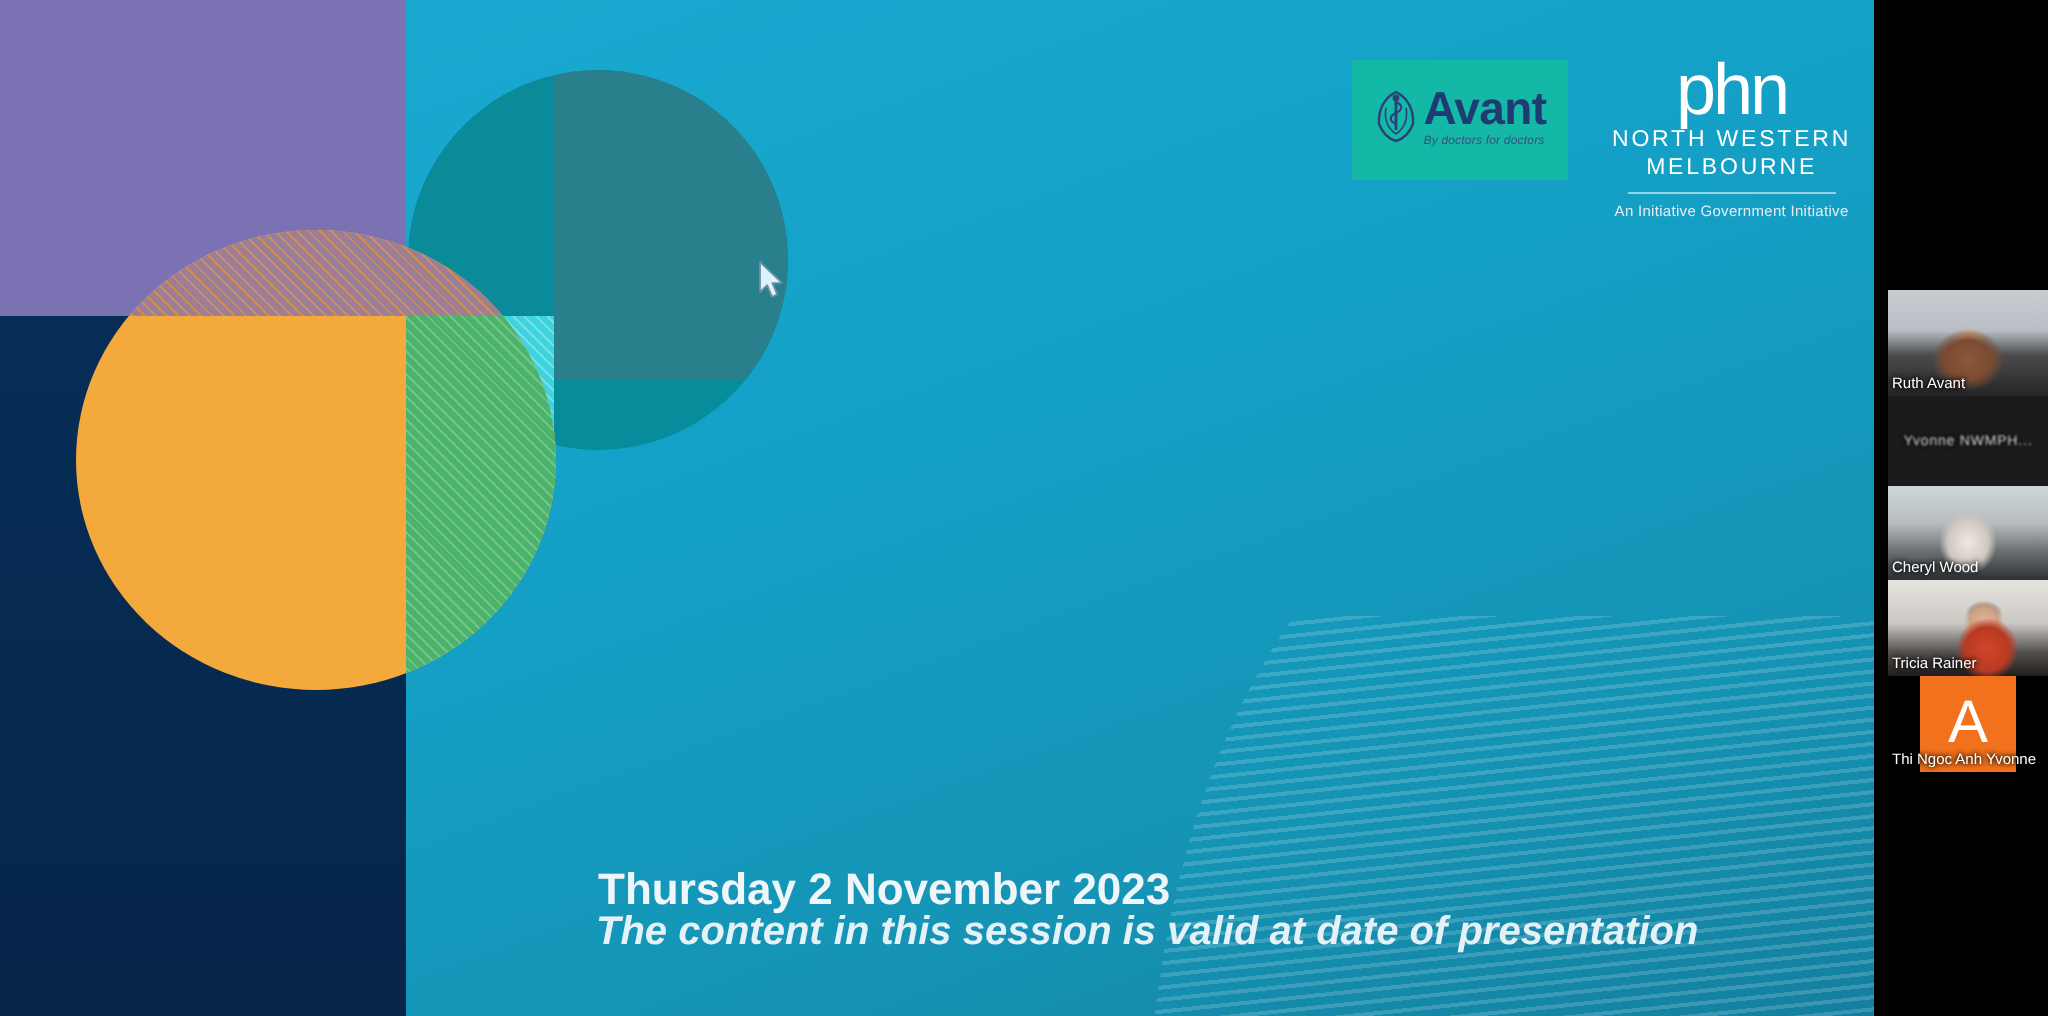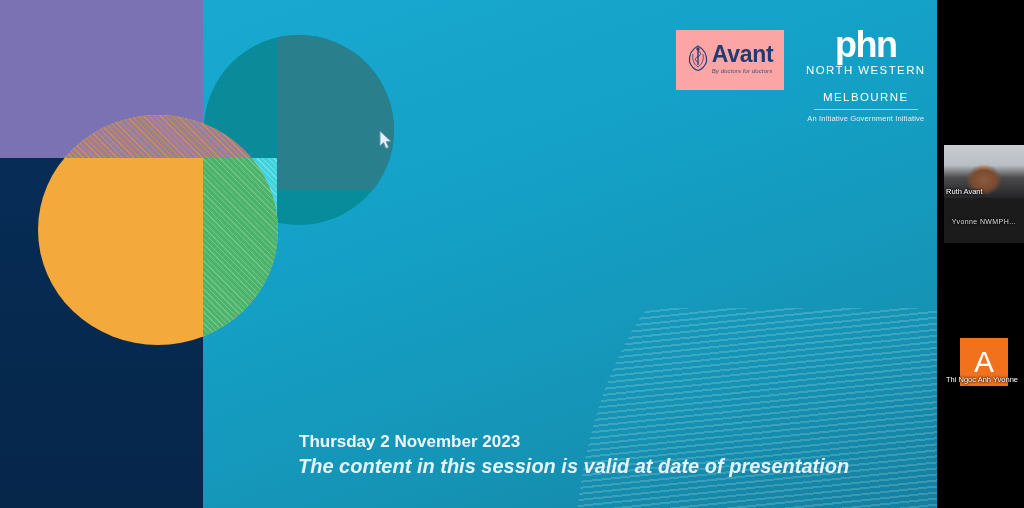--- a/index.html
+++ b/index.html
@@ -53,39 +53,39 @@
 
   
   .wave{position:absolute;right:0;bottom:0;width:360px;height:200px;overflow:hidden;}
   .wave-inner{position:absolute;left:0;bottom:-140px;width:480px;height:400px;border-radius:50% 50% 0 0 / 100% 100% 0 0;
               background-image:repeating-linear-gradient(180deg,rgba(255,255,255,.17) 0 2px,rgba(255,255,255,0) 2px 6px);
               transform:rotate(-6deg);transform-origin:left bottom;}
 
   
   .logos{position:absolute;left:676px;top:30px;display:flex;align-items:flex-start;gap:22px;}
 
-  .avant-box{width:108px;height:60px;background:#fca5a5;display:flex;align-items:center;justify-content:center;}
+  .avant-box{width:108px;height:60px;background:#14b8a6;display:flex;align-items:center;justify-content:center;}
   .avant-inner{display:flex;align-items:center;gap:3px;transform:translateY(-2px);}
   .avant-mark{width:22px;height:28px;flex:none;}
   .avant-text{display:flex;flex-direction:column;align-items:flex-start;line-height:1;}
   .avant-word{font-size:23px;font-weight:700;color:#203a72;letter-spacing:-.3px;}
   .avant-tag{font-size:6px;font-style:italic;color:#3c4f7d;margin-top:2px;letter-spacing:.1px;}
 
   .phn-block{display:flex;flex-direction:column;align-items:center;color:#fff;}
-  .phn-word{font-size:36px;font-weight:700;line-height:.82;letter-spacing:-1.5px;}
+  .phn-word{font-size:36px;font-weight:400;line-height:.82;letter-spacing:-1.5px;}
   .phn-sub1{font-size:11.5px;letter-spacing:1.4px;margin-top:4px;text-align:center;line-height:1.15;}
   .phn-rule{width:104px;height:1px;background:rgba(255,255,255,.55);margin:5px 0 4px;}
   .phn-sub2{font-size:7.5px;letter-spacing:.15px;color:#e6edf6;}
 
   
   .title{position:absolute;left:298px;top:177px;width:470px;
          font-size:46px;line-height:1.09;font-weight:700;font-style:italic;color:#ffffff;
          letter-spacing:-.4px;text-shadow:0 1px 2px rgba(0,40,60,.18);}
 
-  .date{position:absolute;left:299px;top:432px;font-size:17px;font-weight:700;color:#eef6fa;}
+  .date{position:absolute;left:299px;top:432px;font-size:22px;font-weight:700;color:#eef6fa;}
   .valid{position:absolute;left:298px;top:455px;font-size:20px;font-style:italic;font-weight:600;color:#e4f1f7;}
 
   
   .cursor{position:absolute;left:379px;top:130px;width:14px;height:20px;}
 
   
   #video-panel{position:absolute;left:937px;top:0;width:87px;height:508px;background:#000;}
   .gap{position:absolute;left:0;top:0;width:7px;height:508px;background:#000;}
   .tile{position:absolute;left:7px;width:80px;overflow:hidden;background:#0f766e;}
   .tile .bg{position:absolute;inset:0;}
@@ -136,21 +136,21 @@
           <div class="avant-text">
             <div class="avant-word">Avant</div>
             <div class="avant-tag">By doctors for doctors</div>
           </div>
         </div>
       </div>
 
       <div class="phn-block">
         <div class="phn-word">phn</div>
         <div class="phn-sub1">NORTH WESTERN</div>
-        <div class="phn-sub1" style="margin-top:14px">MELBOURNE</div>
+        <div class="phn-sub1" style="margin-top:1px">MELBOURNE</div>
         <div class="phn-rule"></div>
         <div class="phn-sub2">An Initiative Government Initiative</div>
       </div>
 
     </div>
 
     <div class="date">Thursday 2 November 2023</div>
     <div class="valid">The content in this session is valid at date of presentation</div>
 
     <svg class="cursor" viewBox="0 0 14 20">
@@ -168,21 +168,36 @@
              radial-gradient(ellipse 9px 11px at 50% 56%, #e8c3a4 0%, #d9ae8c 70%, rgba(217,174,140,0) 100%),
              linear-gradient(180deg,#c9cdd2 0%,#b9bec4 38%,#4a4a4c 62%,#252527 100%);"></div>
       <div class="nm">Ruth Avant</div>
     </div>
 
     <div class="tile" style="top:198px;height:45px;background:#1b1b1b;">
       <div class="bg" style="background:#1b1b1b;"></div>
       <div class="nm ctr">Yvonne NWMPH...</div>
     </div>
 
-
+    <div class="tile" style="top:243px;height:47px;">
+      <div class="bg" style="background:
+             radial-gradient(ellipse 17px 19px at 50% 60%, #efe8e2 0%, #cfc6bf 60%, rgba(207,198,191,0) 85%),
+             radial-gradient(ellipse 11px 9px at 50% 55%, #3b3f46 0%, rgba(59,63,70,0) 80%),
+             linear-gradient(180deg,#cfd6d9 0%,#b6bcbe 40%,#6a6f72 70%,#2d3133 100%);"></div>
+      <div class="nm">Cheryl Wood</div>
+    </div>
+
+    <div class="tile" style="top:290px;height:48px;">
+      <div class="bg" style="background:
+             radial-gradient(ellipse 20px 20px at 62% 72%, #d2452a 0%, #b83a23 55%, rgba(184,58,35,0) 78%),
+             radial-gradient(ellipse 10px 11px at 60% 45%, #e3b79a 0%, #cfa184 70%, rgba(207,161,132,0) 100%),
+             radial-gradient(ellipse 11px 7px at 60% 34%, #2a2320 0%, rgba(42,35,32,0) 85%),
+             linear-gradient(180deg,#e6e4e0 0%,#cbc8c4 45%,#55514e 75%,#201e1d 100%);"></div>
+      <div class="nm">Tricia Rainer</div>
+    </div>
 
     <div class="tile" style="top:338px;height:48px;background:#000;">
       <div class="bg" style="background:#000;"></div>
       <div class="avatar">
         <span>A</span>
       </div>
       <div class="nm">Thi Ngoc Anh Yvonne</div>
     </div>
 
   </div>

